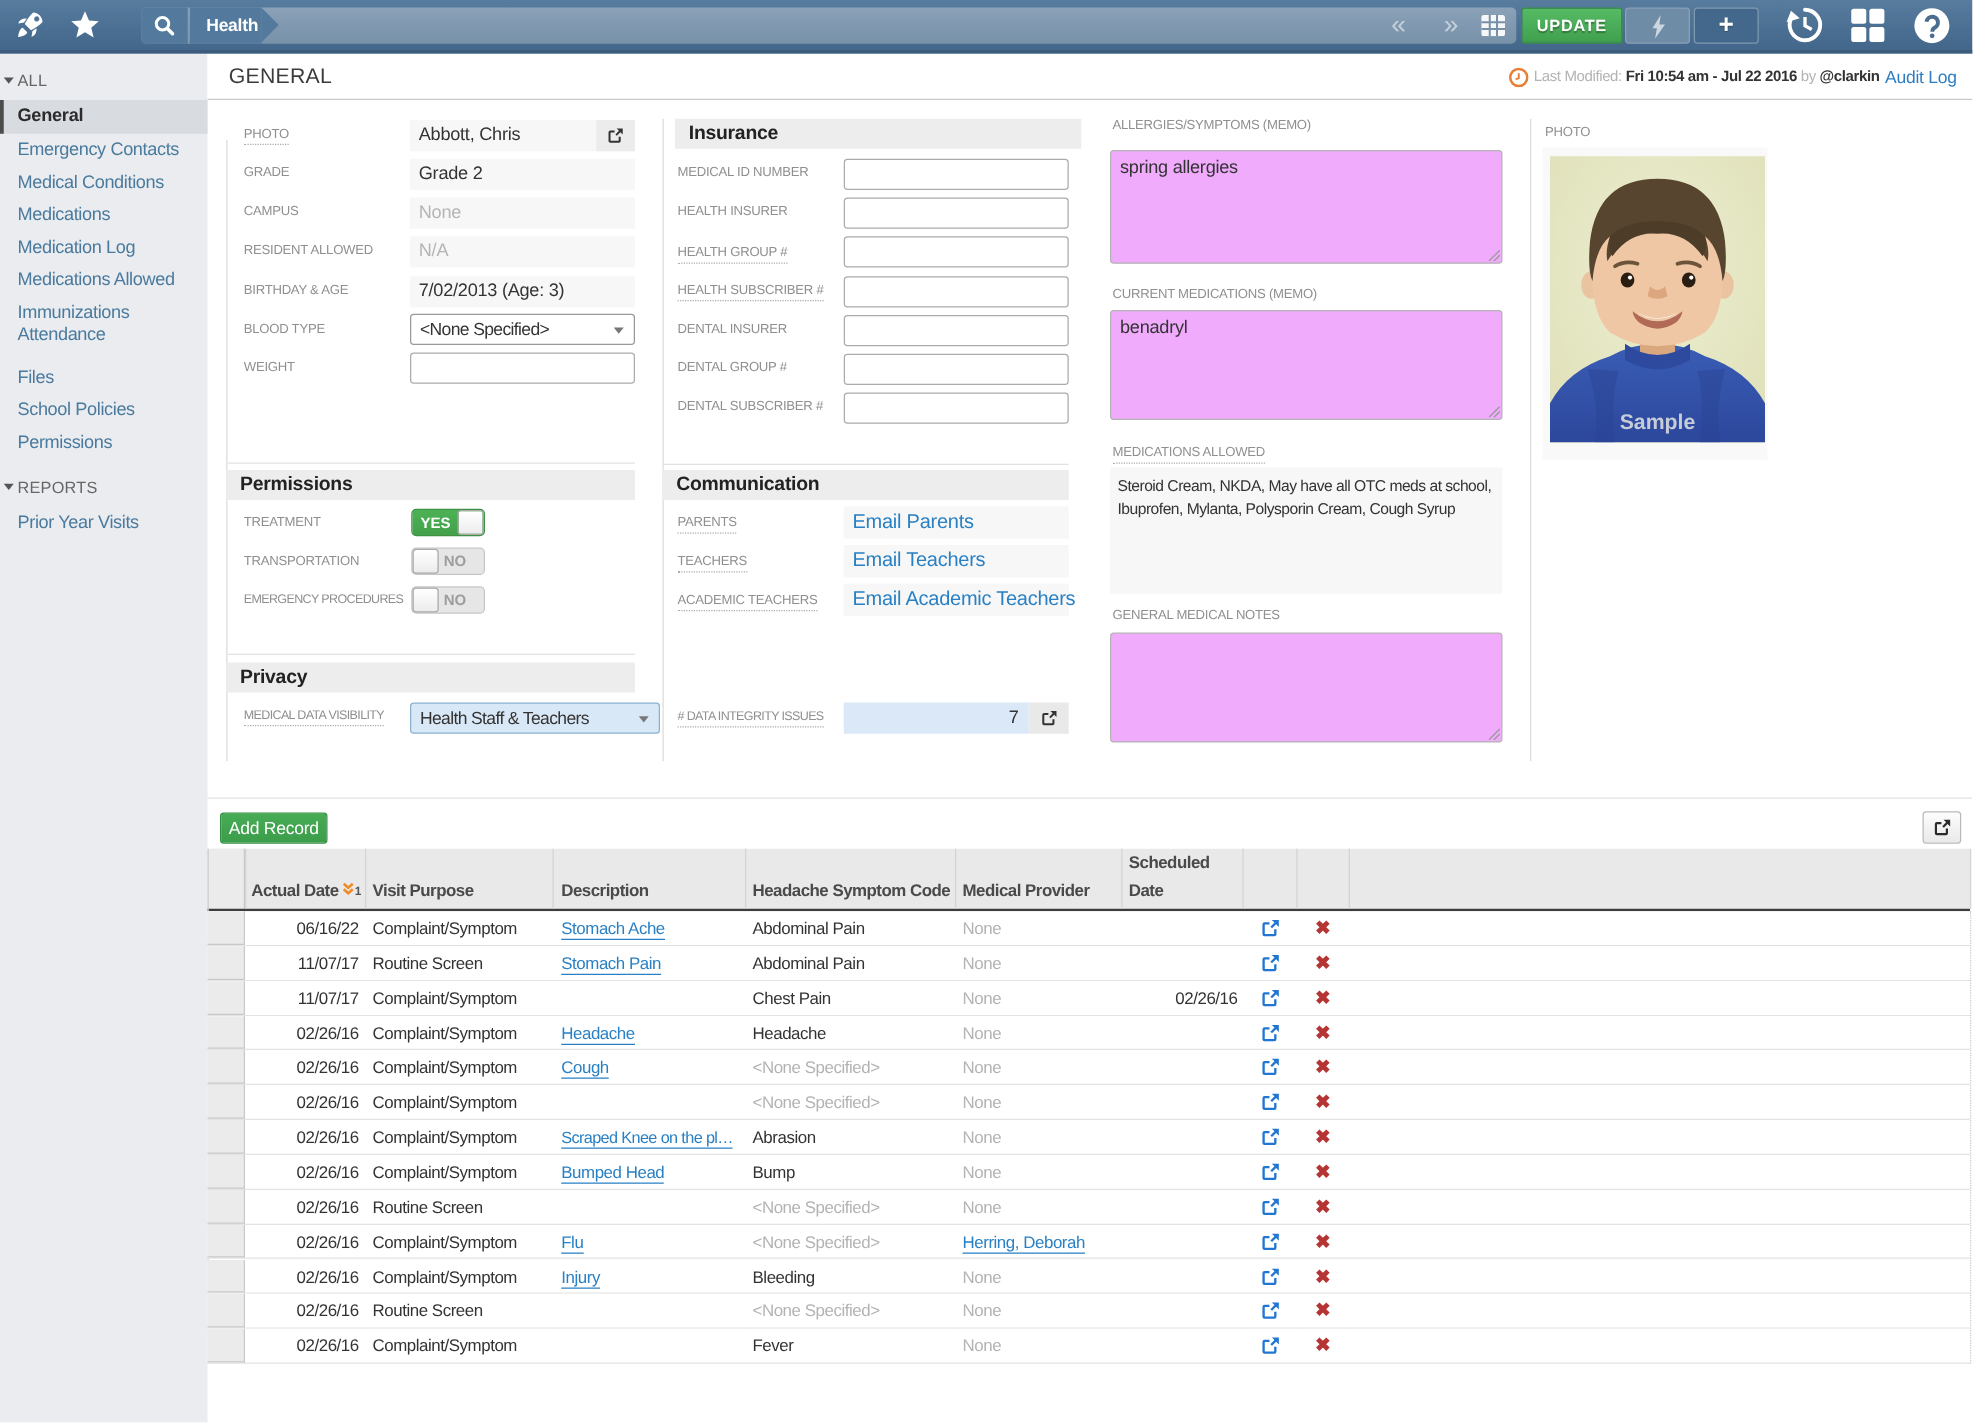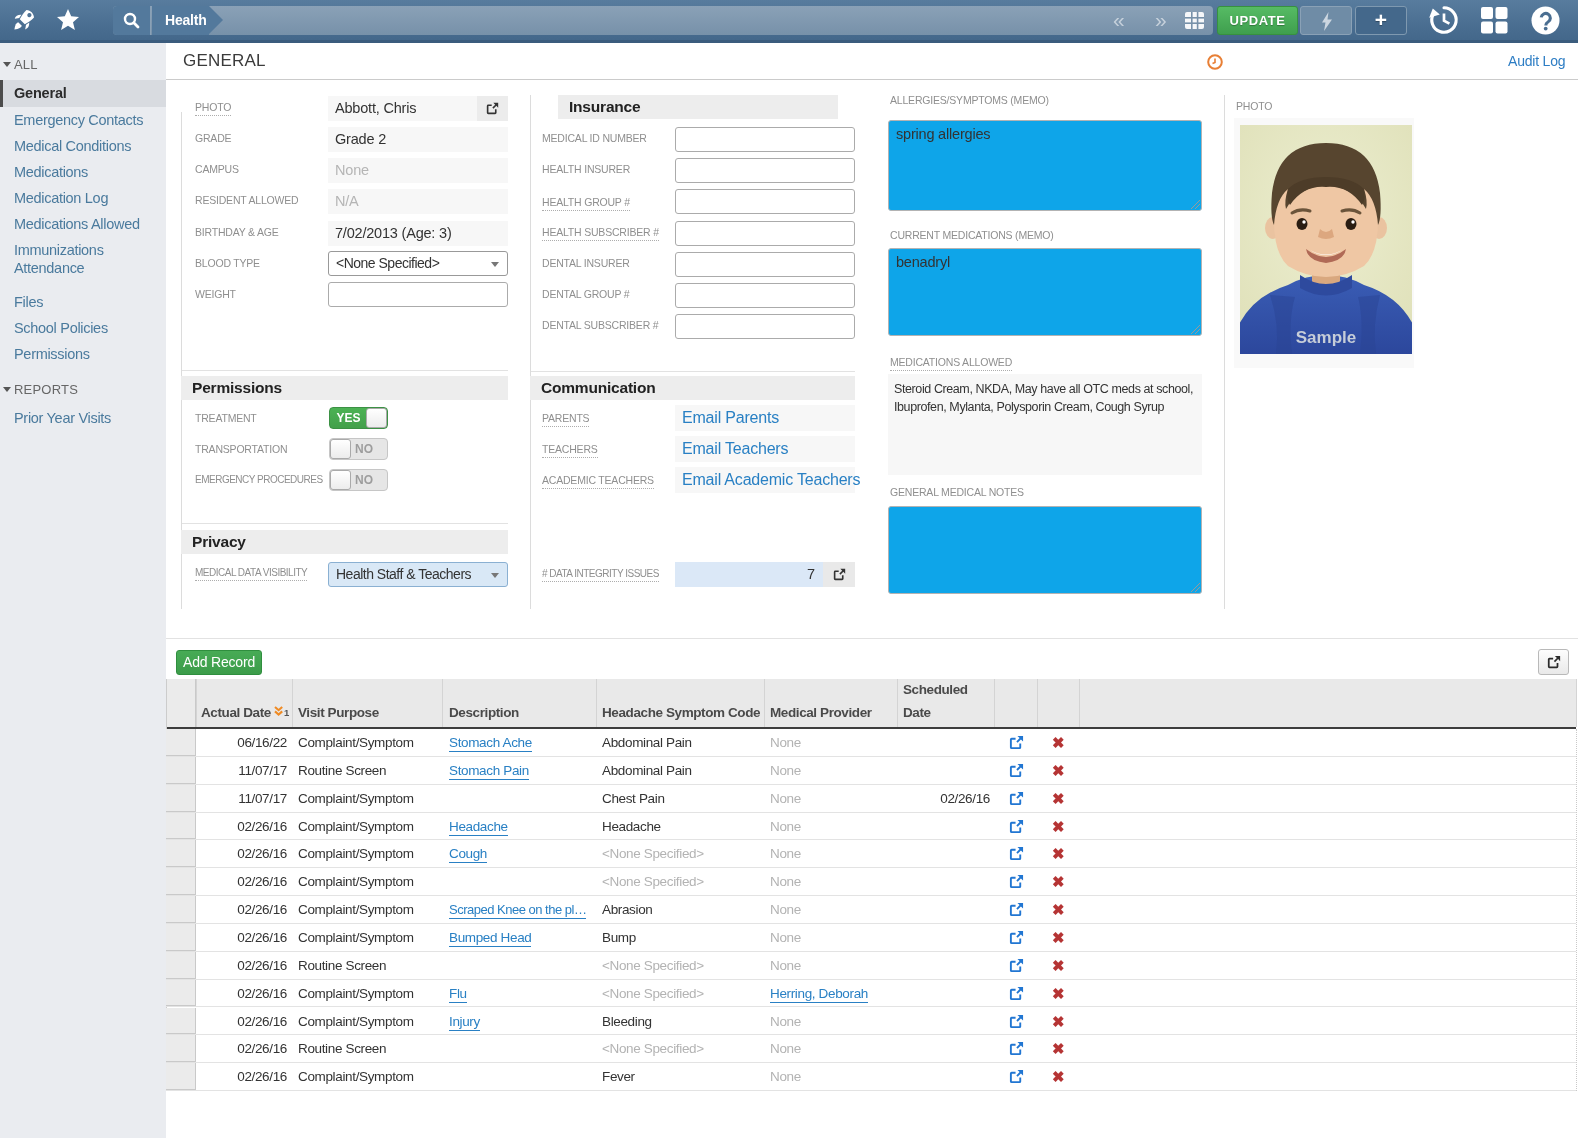--- a/index.html
+++ b/index.html
@@ -45,21 +45,21 @@
 .selarrow{position:absolute;right:8px;top:10px;width:0;height:0;border-left:4.5px solid transparent;border-right:4.5px solid transparent;border-top:5px solid #777}
 .tgl{position:absolute;left:329px;width:59px;height:22px;border-radius:4px}
 .tgl.on{background:linear-gradient(#4cb254,#43a04b);border:1px solid #3c9144}
 .tgl.off{background:#e6e6e6;border:1px solid #c6c6c6}
 .knob{position:absolute;top:0px;width:21px;height:20px;background:linear-gradient(#fff,#ececec);border:1px solid #aaa;border-radius:3px}
 .tgl.on .knob{right:0}
 .tgl.off .knob{left:0}
 .tgl .ontxt{position:absolute;left:0;width:37px;text-align:center;color:#fff;font-size:12px;font-weight:bold;line-height:20px}
 .tgl .offtxt{position:absolute;left:21px;width:26px;text-align:center;color:#9d9d9d;font-size:12px;font-weight:bold;line-height:20px}
 .flink{font-size:16px;color:#2980c4;letter-spacing:-.2px}
-.memo{position:absolute;background:#0ea5e9;border:1px solid #b3b3b3;border-radius:3px;font-size:14.5px;color:#333;padding:5px 7px;letter-spacing:-.2px}
+.memo{position:absolute;background:#f0abfc;border:1px solid #b3b3b3;border-radius:3px;font-size:14.5px;color:#333;padding:5px 7px;letter-spacing:-.2px}
 .rsz{position:absolute;right:1px;bottom:1px}
 .graybox{position:absolute;background:#f7f7f7;font-size:12.5px;color:#333;padding:7px 6px;line-height:17.5px;letter-spacing:-.4px}
 
 .addrec{left:176px;top:650px;width:86px;height:25px;background:linear-gradient(#47ab55,#3c9c4a);border:1px solid #2f8e3e;border-radius:3px;color:#fff;font-size:14px;text-align:center;line-height:23px;letter-spacing:-.2px}
 .exportbtn{left:1538px;top:649px;width:31px;height:26px;border:1px solid #b9b9b9;border-radius:3px;background:linear-gradient(#fdfdfd,#e9e9e9);text-align:center}
 .thead{left:166px;top:679px;width:1410px;height:48px;background:#e9e9e9}
 .hc{position:absolute;bottom:7px;font-size:13.5px;font-weight:bold;color:#4a4a4a;letter-spacing:-.4px;white-space:nowrap}
 .hdark{left:166px;top:727px;width:1410px;height:2px;background:#3d3d3d}
 .trow{position:absolute;left:166px;width:1410px;height:27.85px;border-bottom:1px solid #e3e3e3;background:#fff}
 .hcell{position:absolute;left:0;top:0;width:30px;height:100%;background:#ebebeb;border-right:1px solid #c9c9c9;border-bottom:1px solid #c9c9c9;margin-bottom:-1px}
@@ -151,20 +151,21 @@
     <div class="shead" style="top:339px">REPORTS</div>
 <div class="sitem" style="top:362px">Prior Year Visits</div>
 </div>
 
 <div class="a phead">
 <div class="ptitle">GENERAL</div>
 <svg class="a" style="left:1041px;top:11px" width="16" height="16" viewBox="0 0 16 16">
       <circle cx="8" cy="8" r="6.8" fill="none" stroke="#e87f35" stroke-width="2"></circle>
       <path d="M8 4.5 L8 8.5 L5.5 9.5" fill="none" stroke="#e87f35" stroke-width="1.6"></path>
     </svg>
+<div class="lastmod">Last Modified: <b>Fri 10:54 am - Jul 22 2016</b> <span>by</span> <b>@clarkin</b></div>
 <div class="auditlog">Audit Log</div>
 </div>
 
 <div class="a vline" style="left:181px;top:112px;height:497px"></div>
 <div class="a vline" style="left:530px;top:95px;height:514px"></div>
 <div class="a vline" style="left:1224px;top:95px;height:514px"></div>
 <div class="a hline" style="left:182px;top:370px;width:326px"></div>
 <div class="a hline" style="left:182px;top:523px;width:326px"></div>
 <div class="a hline" style="left:531px;top:371px;width:324px"></div>
 
@@ -196,23 +197,23 @@
     <span class="offtxt">NO</span>
     <span class="knob"></span>
   </div>
 <div class="lab sm" style="left:195px;top:474px">EMERGENCY PROCEDURES</div>
 <div class="tgl off" style="top:469px">
     <span class="offtxt">NO</span>
     <span class="knob"></span>
   </div>
 <div class="sect" style="left:181px;top:530px;width:327px">Privacy</div>
 <div class="lab sm" style="left:195px;top:567px"><span>MEDICAL DATA VISIBILITY</span></div>
-<div class="selbox" style="left:328px;top:562px;width:180px;background:#d9e8f6;border-color:#8ab0d2">Health Staff &amp; Teachers<div class="selarrow"></div></div>
-
-<div class="sect" style="left:558px;top:95px;width:280px">Insurance</div>
+<div class="selbox" style="left:328px;top:562px;width:200px;background:#d9e8f6;border-color:#8ab0d2">Health Staff &amp; Teachers<div class="selarrow"></div></div>
+
+<div class="sect" style="left:540px;top:95px;width:325px">Insurance</div>
 <div class="lab" style="left:542px;top:132px">MEDICAL ID NUMBER</div>
 <div class="inp" style="left:675px;top:127px;width:180px"></div>
 <div class="lab" style="left:542px;top:163px">HEALTH INSURER</div>
 <div class="inp" style="left:675px;top:158px;width:180px"></div>
 <div class="lab" style="left:542px;top:196px"><span>HEALTH GROUP #</span></div>
 <div class="inp" style="left:675px;top:189px;width:180px"></div>
 <div class="lab" style="left:542px;top:226px"><span>HEALTH SUBSCRIBER #</span></div>
 <div class="inp" style="left:675px;top:221px;width:180px"></div>
 <div class="lab" style="left:542px;top:257px">DENTAL INSURER</div>
 <div class="inp" style="left:675px;top:252px;width:180px"></div>

